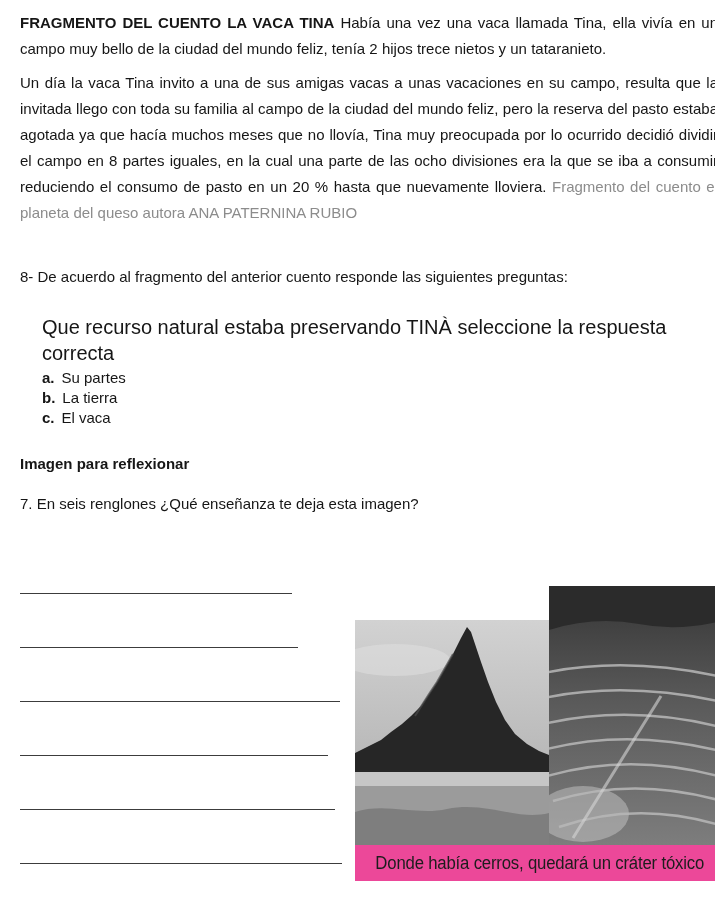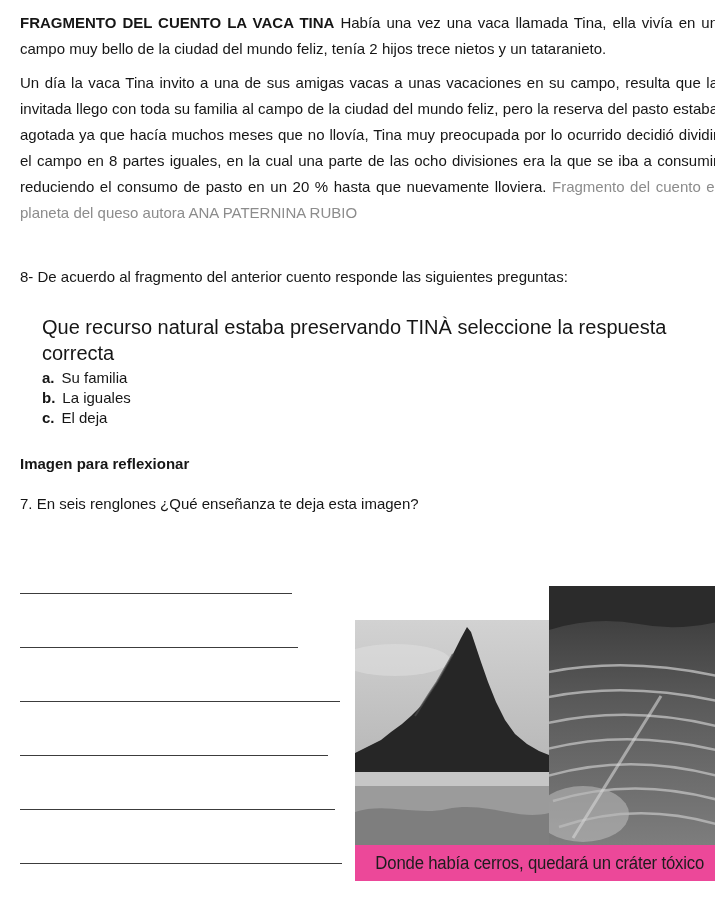--- a/index.html
+++ b/index.html
@@ -51,27 +51,27 @@
 
     <p class="jtext para2">
       <span>Un día la vaca Tina invito a una de sus amigas vacas a unas vacaciones en su campo, resulta que la invitada llego con toda su familia al campo de la ciudad del mundo feliz, pero la reserva del pasto estaba agotada ya que hacía muchos meses que no llovía, Tina muy preocupada por lo ocurrido decidió dividir el campo en 8 partes iguales, en la cual una parte de las ocho divisiones era la que se iba a consumir reduciendo el consumo de pasto en un 20 % hasta que nuevamente lloviera. </span><span class="citation">Fragmento del cuento el planeta del queso autora ANA PATERNINA RUBIO</span>
     </p>
 
     <p class="q3">8- De acuerdo al fragmento del anterior cuento responde las siguientes preguntas:</p>
 
     <p class="prompt">Que recurso natural estaba preservando TINÀ  seleccione la respuesta correcta</p>
 
     <p class="option">
-      <b>a.</b><span>Su familia</span>
+      <b>a.</b><span>Su partes</span>
     </p>
     <p class="option">
-      <b>b.</b><span>La iguales</span>
+      <b>b.</b><span>La tierra</span>
     </p>
     <p class="option">
-      <b>c.</b><span>El deja</span>
+      <b>c.</b><span>El vaca</span>
     </p>
 
     <p class="section-heading">Imagen para reflexionar</p>
 
     <p class="q4">7. En seis renglones ¿Qué enseñanza te deja esta imagen?</p>
 
   </div>
 
   <div class="answer-lines">
     <div class="ans-line"></div>

